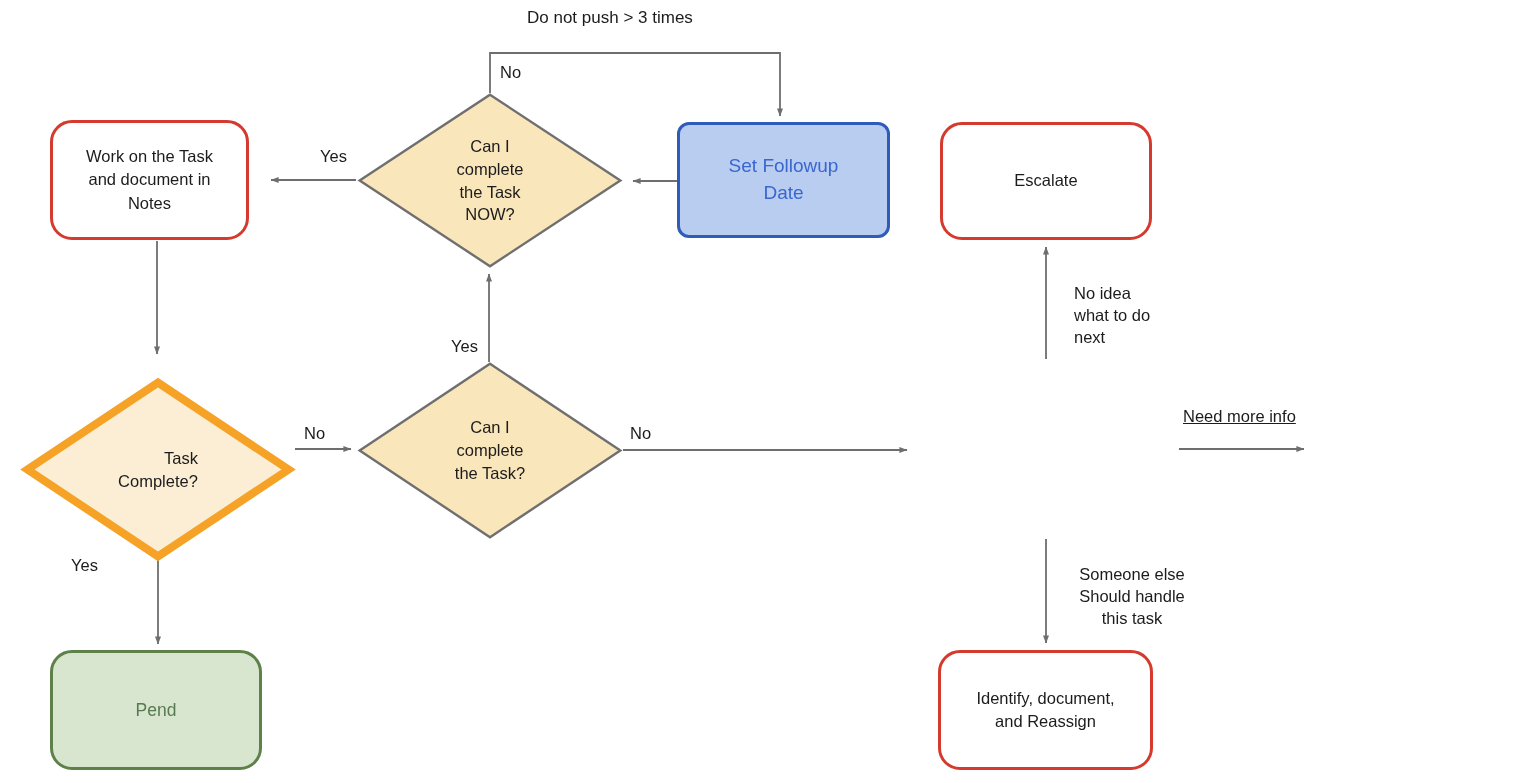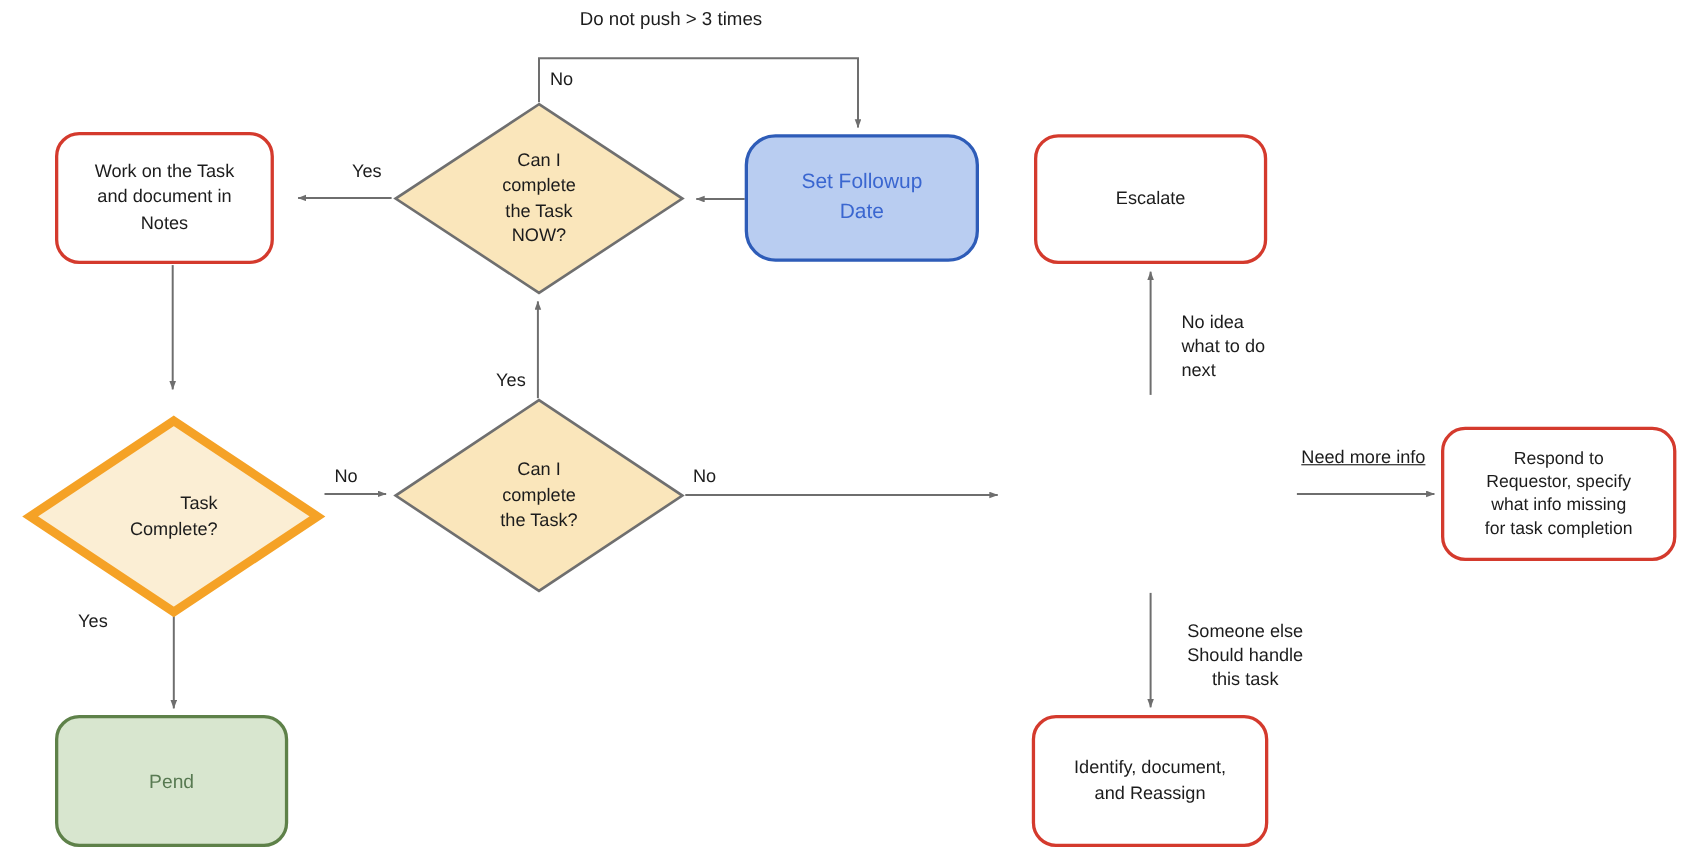--- a/index.html
+++ b/index.html
@@ -45,21 +45,21 @@
     padding: 0 6px;
   }
   .rect.terminal {
     background: var(--terminal-fill, #ffffff);
     border: 3px solid var(--terminal-border, #D43A2D);
     border-radius: 22px;
   }
   .rect.process {
     background: var(--process-fill, #B9CDF1);
     border: 3px solid var(--process-border, #2E5CB8);
-    border-radius: 28px;
+    border-radius: 12px;
   }
   .rect.process .node-label {
     color: var(--process-text, #3A66D0);
     font-size: 19px;
   }
   .rect.pend {
     background: var(--pend-fill, #D8E6CF);
     border: 3px solid var(--pend-border, #5E8149);
     border-radius: 22px;
   }
@@ -135,26 +135,20 @@
   </div>
 
   <div class="node rect pend" style="left:50px; top:650px; width:212px; height:120px;">
     <span class="node-label">Pend</span>
   </div>
 
   <div class="node rect terminal" style="left:940px; top:122px; width:212px; height:118px;">
     <span class="node-label">Escalate</span>
   </div>
 
-  <div class="node rect terminal" style="left:1310px; top:388px; width:214px; height:122px;">
-    <span class="node-label" style="font-size:16px; line-height:1.32;">Respond to
-Requestor, specify
-what info missing
-for task completion</span>
-  </div>
 
   <div class="node rect terminal" style="left:938px; top:650px; width:215px; height:120px;">
     <span class="node-label">Identify, document,
 and Reassign</span>
   </div>
 
   <div class="node diamond" style="left:357px; top:93px; width:266px; height:175px;">
     <svg class="diamond-shape" viewBox="0 0 100 100" preserveAspectRatio="none">
       <polygon points="50,1 99,50 50,99 1,50"></polygon>
     </svg>

